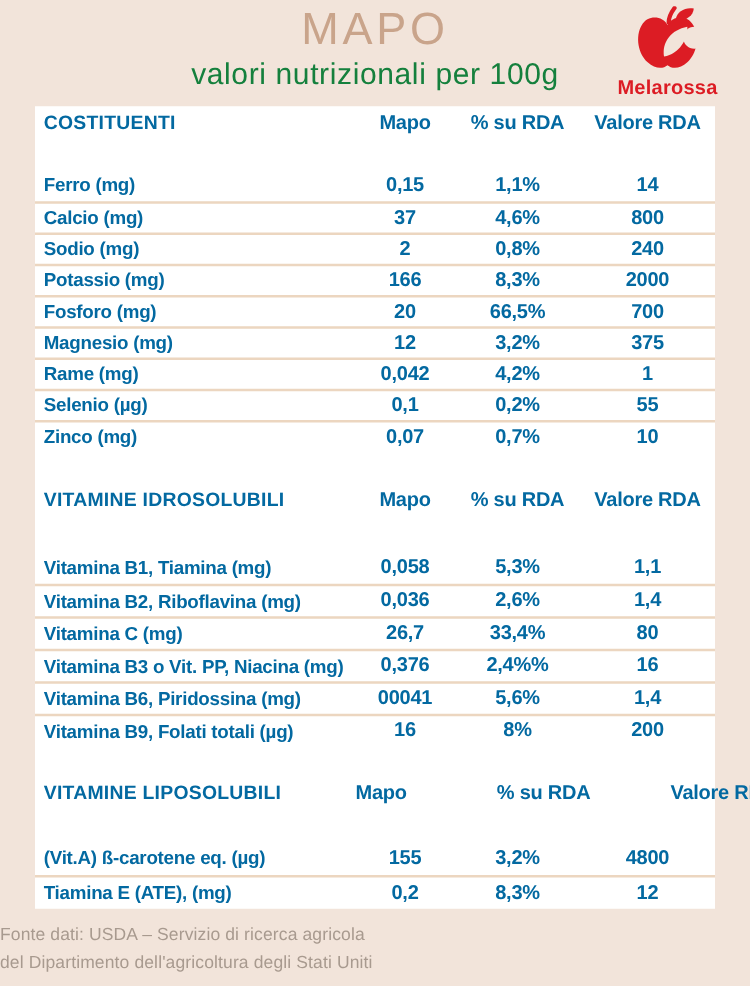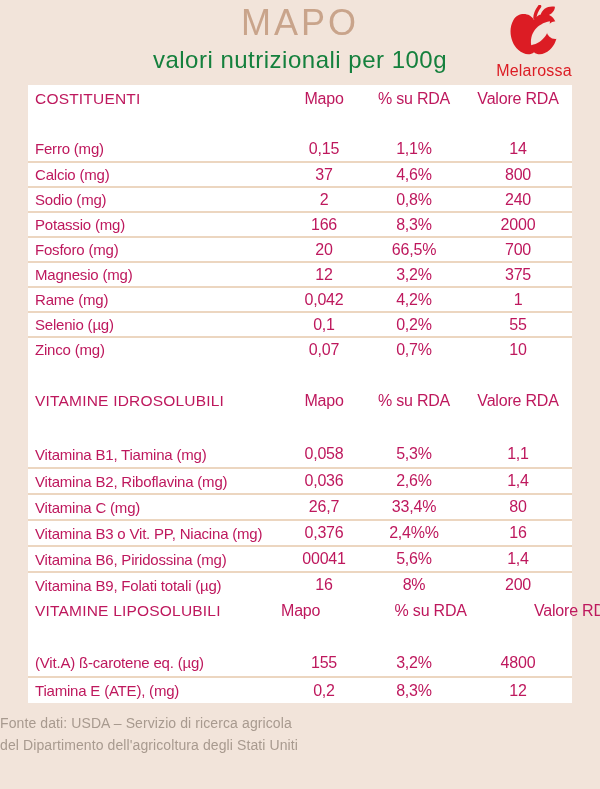--- a/index.html
+++ b/index.html
@@ -16,47 +16,47 @@
   .title{
     font-size:36px;line-height:38px;color:#c9a48b;
     letter-spacing:3px;font-weight:400;
   }
   .subtitle{
     font-size:24px;line-height:30px;margin-top:3px;color:#15803d;
     letter-spacing:0.5px;font-weight:400;
   }
   .logo{position:absolute;top:5px;right:18px;width:96px;text-align:center;}
   .logo svg{display:block;margin:0 auto;}
-  .brand{font-size:16px;font-weight:400;color:#dc1c24;margin-top:1px;letter-spacing:0.2px;}
+  .brand{font-size:16px;font-weight:700;color:#dc1c24;margin-top:1px;letter-spacing:0.2px;}
 
   
   .panel{
     margin:0 28px;width:544px;background:#ffffff;
-    box-sizing:border-box;color:#be185d;
+    box-sizing:border-box;color:#0369a1;font-weight:bold;
   }
   .grid{
     display:grid;
     grid-template-columns:1fr 80px 100px 108px;
     align-items:center;
     padding-left:7px;
     box-sizing:border-box;
   }
   .cell{white-space:nowrap;text-align:center;font-size:16px;letter-spacing:-0.2px;}
   .cell.label{text-align:left;font-size:15px;letter-spacing:-0.2px;overflow:visible;}
   .sec-head{height:28px;}
   .sec-head .cell{font-size:16px;}
   .sec-head .cell.label{font-size:15.5px;letter-spacing:0.2px;}
   .row{height:25px;}
   .rows .row + .row{border-top:2px solid #ecd6c0;}
   .s0 .rows{margin-top:23px;}
   .s0 .row{height:25px;}
   .s1 .sec-head{margin-top:26px;}
   .s1 .rows{margin-top:26px;}
   .s1 .row{height:26px;}
-  .s2 .sec-head{gap:40px;}
+  .s2 .sec-head{margin-top:24px;gap:40px;}
   .s2 .rows{margin-top:24px;}
   .s2 .row{height:27px;}
 
   
   .footer{margin-top:9px;text-align:left;color:#a89a8f;font-size:14px;line-height:22px;letter-spacing:0.1px;}
 </style>
 </head>
 <body>
 
 <div class="page">

